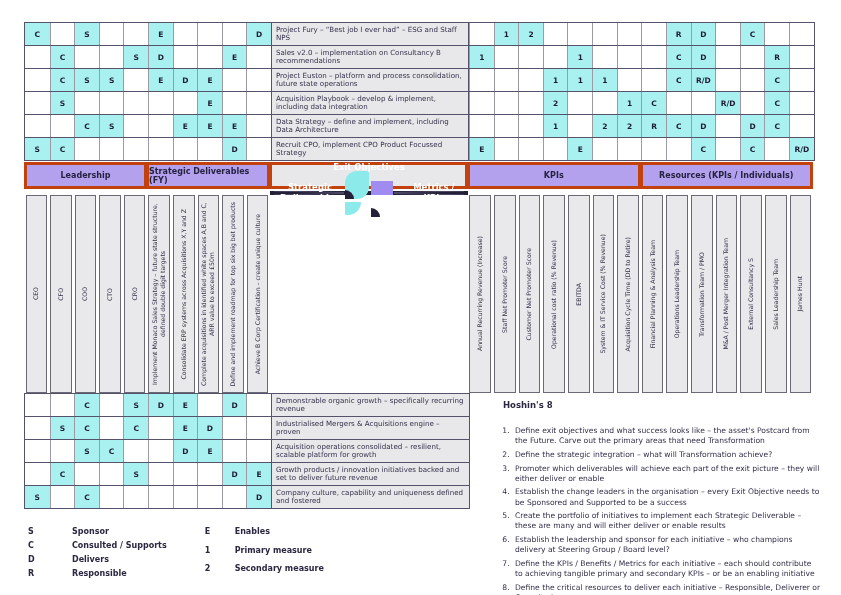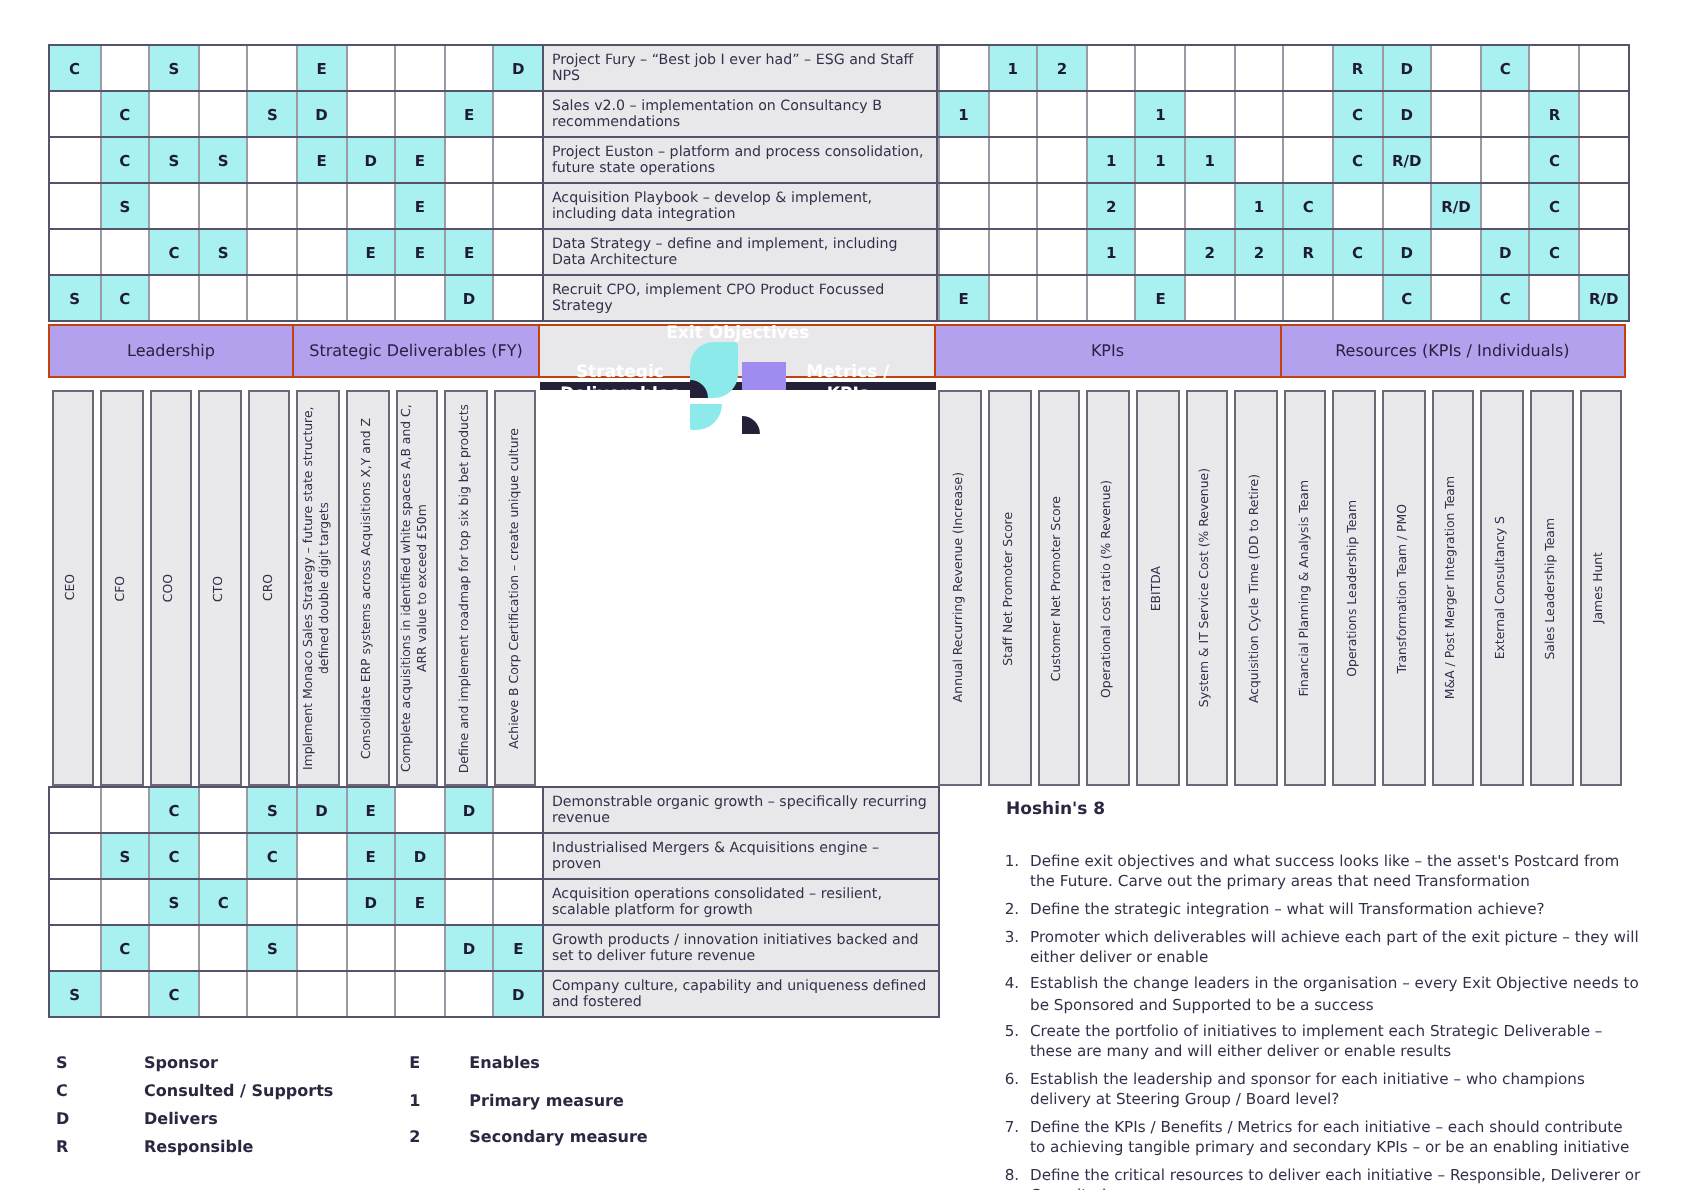--- a/index.html
+++ b/index.html
@@ -14,39 +14,39 @@
   .cell{height:22px;display:flex;align-items:center;justify-content:center;
         font-size:7.5px;font-weight:bold;color:#1e1b33;border-left:1px solid #9b9ba6;box-sizing:border-box;}
   .cell:first-child{border-left:none;}
   .cell.filled{background:#a9f1f1;}
   .label-cell{height:22px;background:#e8e8ea;border-left:1px solid #55526b;border-right:1px solid #55526b;
         display:flex;align-items:center;justify-content:center;text-align:left;
         font-size:7.1px;font-weight:500;line-height:1.18;padding:0 4px;box-sizing:border-box;color:#34304a;}
   .bottom-row .label-cell{border-right:none;}
   
   .hdr-row{display:grid;grid-template-columns:123px 123px 198px 172.5px 172.4px;margin-top:1px;width:max-content;}
-  .hdr-box{height:27px;box-sizing:border-box;border:1px solid #c2410c;display:flex;align-items:center;justify-content:center;
-        font-size:8px;font-weight:normal;color:#262240;}
+  .hdr-box{height:27px;box-sizing:border-box;border:3px solid #c2410c;display:flex;align-items:center;justify-content:center;
+        font-size:8px;font-weight:bold;color:#262240;}
   .hdr-purple{background:#b3a1ee;}
   .hdr-gray{background:#e8e8ea;}
   .hdr-box + .hdr-box{margin-left:-1px;}
   
   #midband{display:grid;grid-template-columns:repeat(10,24.6px) 198px repeat(14,24.64px);
         height:202px;margin-top:2px;width:max-content;}
   .strip{margin:0 1.5px;background:#e9e9eb;border:1px solid #6b6878;box-sizing:border-box;
         display:flex;align-items:center;justify-content:center;overflow:hidden;}
   .strip span{writing-mode:vertical-rl;transform:rotate(180deg);font-size:6.2px;line-height:1.3;
         text-align:center;max-height:192px;color:#34304a;font-weight:500;}
   
   #center-panel{grid-column:11;position:relative;background:#242038;color:#fff;}
   .cp-label{position:absolute;font-weight:bold;font-size:8.5px;line-height:1.35;text-align:center;}
   .cp-top{top:24px;left:0;width:100%;}
   .cp-bottom{bottom:22px;left:0;width:100%;}
   .cp-left{left:2px;top:50%;transform:translateY(-50%);width:76px;}
-  .cp-right{right:12px;top:50%;transform:translateY(-50%);width:64px;}
+  .cp-right{right:2px;top:50%;transform:translateY(-50%);width:64px;}
   #xlines{position:absolute;left:0;top:0;width:100%;height:100%;}
   #logo{position:absolute;left:50%;top:50%;transform:translate(-50%,-50%);width:48px;height:48px;}
   #logo div{position:absolute;}
   .lg-s1{left:0;top:2px;width:24px;height:28px;background:#8ceaea;border-radius:12px 2px 12px 2px;}
   .lg-b1{left:0;top:21px;width:9px;height:9px;background:#242038;border-radius:0 100% 0 0;}
   .lg-s2{left:0;top:33px;width:16px;height:13px;background:#8ceaea;border-radius:0 0 13px 1px;}
   .lg-p1{left:26px;top:12px;width:22px;height:14px;background:#a08cf0;}
   .lg-w1{left:26px;top:28px;width:22px;height:20px;background:#ffffff;}
   .lg-b2{left:26px;top:39px;width:9px;height:9px;background:#242038;border-radius:0 100% 0 0;}
   

